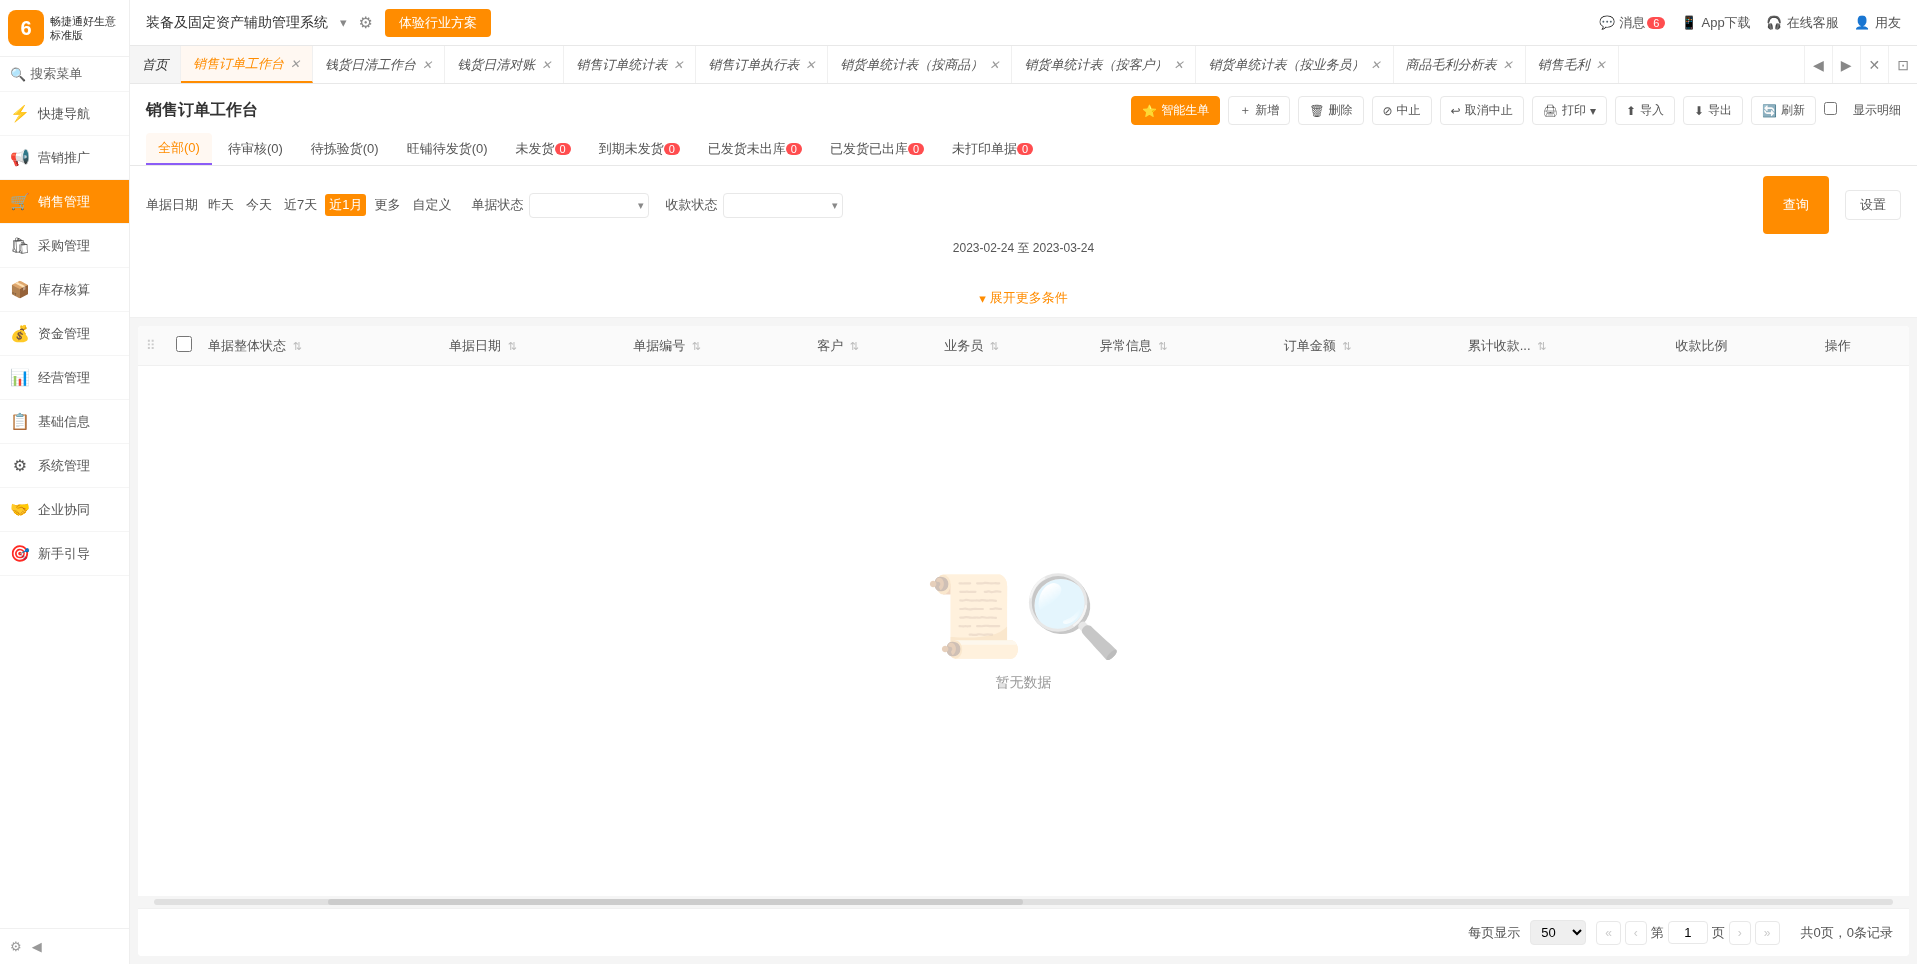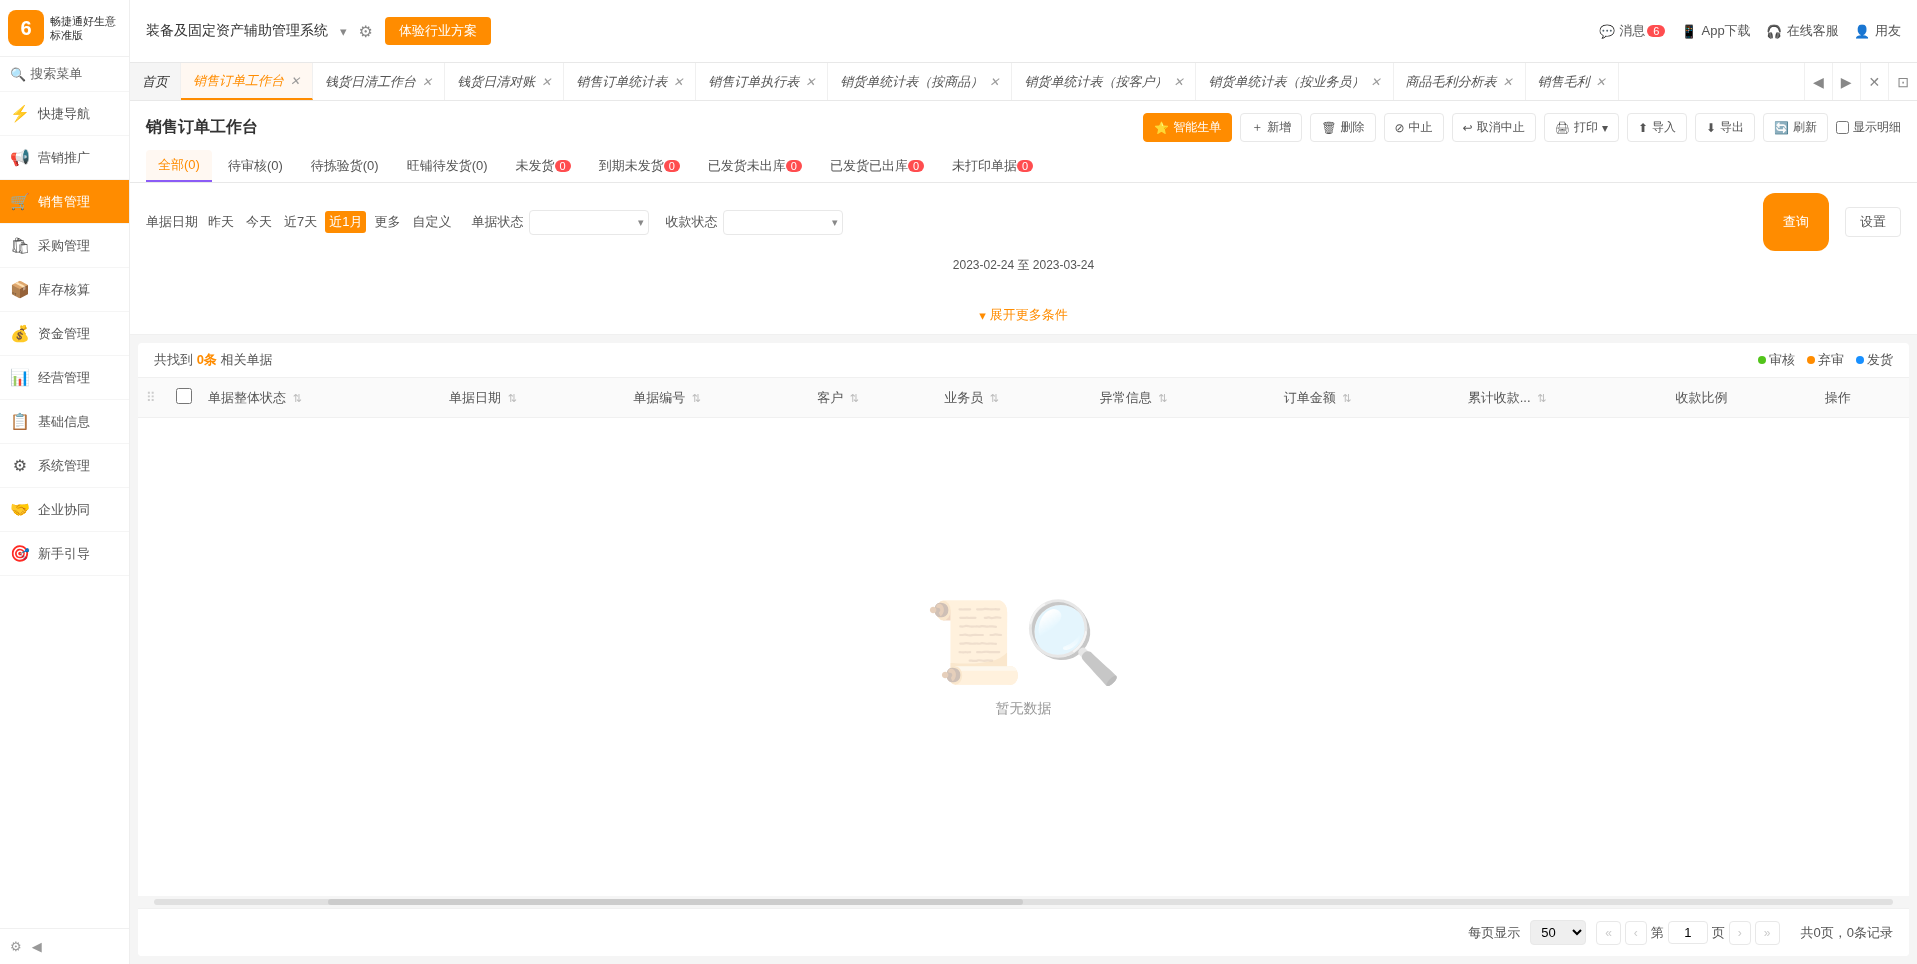--- a/index.html
+++ b/index.html
@@ -14,21 +14,21 @@
     .sidebar-item { display: flex; align-items: center; gap: 8px; padding: 12px 10px; color: #555; font-size: 13px; cursor: pointer; border-bottom: 1px solid #f5f5f5; }
     .sidebar-item.active { background: #ff8c00; color: white; }
     .sidebar-item.active .sidebar-icon { color: white; }
     .sidebar-icon { font-size: 16px; width: 20px; text-align: center; }
     .sidebar-bottom { margin-top: auto; padding: 10px; display: flex; gap: 10px; align-items: center; color: #999; border-top: 1px solid #f0f0f0; }
 
     
     .main { flex: 1; display: flex; flex-direction: column; overflow: hidden; }
 
     
-    .topbar { height: 63px; background: #fff; display: flex; align-items: center; padding: 0 16px; border-bottom: 1px solid #e8e8e8; gap: 12px; }
+    .topbar { height: 46px; background: #fff; display: flex; align-items: center; padding: 0 16px; border-bottom: 1px solid #e8e8e8; gap: 12px; }
     .topbar-btn-orange { background: #ff8c00; color: white; border: none; border-radius: 4px; padding: 5px 14px; font-size: 13px; cursor: pointer; }
     .topbar-icons { display: flex; align-items: center; gap: 16px; color: #555; }
     .topbar-icon-item { display: flex; align-items: center; gap: 4px; font-size: 13px; cursor: pointer; color: #555; }
     .badge { background: #ff4d4f; color: white; border-radius: 10px; font-size: 11px; padding: 0 5px; min-width: 18px; text-align: center; }
     .gear-icon { font-size: 16px; color: #888; cursor: pointer; }
 
     
     .tabbar { background: #fff; display: flex; align-items: center; border-bottom: 1px solid #e8e8e8; height: 38px; overflow: hidden; }
     .tab { display: flex; align-items: center; padding: 0 12px; height: 100%; white-space: nowrap; cursor: pointer; font-size: 13px; color: #555; border-right: 1px solid #f0f0f0; gap: 6px; flex-shrink: 0; font-style: italic; }
     .tab.active { color: #ff8c00; border-bottom: 2px solid #ff8c00; background: #fff8f2; }
@@ -36,40 +36,40 @@
     .tab-close { font-size: 12px; color: #999; }
     .tab-nav-btns { margin-left: auto; display: flex; align-items: center; }
     .tab-nav-btn { padding: 0 8px; height: 38px; display: flex; align-items: center; cursor: pointer; color: #888; font-size: 14px; border-left: 1px solid #f0f0f0; }
 
     
     .page-header { background: #fff; padding: 12px 16px 0; display: flex; align-items: center; justify-content: space-between; margin-bottom: 0; }
     .page-title-area { font-size: 16px; font-weight: bold; color: #333; }
     .page-actions { display: flex; align-items: center; gap: 8px; flex-wrap: wrap; }
     .action-btn { display: flex; align-items: center; gap: 4px; padding: 5px 10px; border: 1px solid #e8e8e8; border-radius: 4px; background: #fff; font-size: 12px; color: #555; cursor: pointer; white-space: nowrap; }
     .action-btn-primary { background: #ff8c00; color: white; border-color: #ff8c00; }
-    .checkbox-label { display: flex; align-items: center; gap: 4px; font-size: 12px; color: #555; }
+    .checkbox-label { display: flex; align-items: flex-start; gap: 16px; font-size: 12px; color: #555; }
 
     
     .subtabs { background: #fff; display: flex; align-items: center; padding: 8px 16px 0; gap: 4px; border-bottom: 1px solid #e8e8e8; }
     .subtab { padding: 6px 12px; font-size: 13px; color: #555; cursor: pointer; border-radius: 4px 4px 0 0; }
     .subtab.active { color: #ff8c00; border-bottom: 2px solid #8b5cf6; background: #fff8f2; }
     .badge-red { background: #ff4d4f; color: white; border-radius: 10px; font-size: 11px; padding: 0 5px; min-width: 16px; text-align: center; display: inline-block; }
 
     
     .filter-area { background: #fff; padding: 10px 16px; border-bottom: 1px solid #f0f0f0; }
     .filter-row { display: flex; align-items: center; gap: 16px; flex-wrap: wrap; }
     .filter-item { display: flex; align-items: center; gap: 6px; font-size: 13px; color: #333; }
     .filter-label { color: #555; white-space: nowrap; }
     .filter-date-links { display: flex; gap: 4px; }
     .date-link { color: #555; font-size: 13px; cursor: pointer; padding: 2px 4px; border-radius: 3px; }
     .date-link.active { background: #ff8c00; color: white; border-radius: 3px; }
     .filter-select { border: 1px solid #e8e8e8; border-radius: 4px; padding: 4px 24px 4px 8px; font-size: 13px; color: #555; background: #fff; appearance: none; cursor: pointer; min-width: 120px; position: relative; }
     .select-wrapper { position: relative; display: inline-flex; align-items: center; }
     .select-arrow { position: absolute; right: 6px; color: #888; font-size: 11px; pointer-events: none; }
-    .filter-btn { background: #ff8c00; color: white; border: none; border-radius: 12px; padding: 20px 20px; font-size: 13px; cursor: pointer; }
+    .filter-btn { background: #ff8c00; color: white; border: none; border-radius: 4px; padding: 20px 20px; font-size: 13px; cursor: pointer; }
     .filter-btn-setting { border: 1px solid #e8e8e8; background: #fff; color: #555; border-radius: 4px; padding: 5px 14px; font-size: 13px; cursor: pointer; }
     .expand-link { color: #ff8c00; font-size: 13px; cursor: pointer; display: flex; align-items: center; gap: 4px; }
 
     
     .table-area { flex: 1; background: #fff; margin: 8px; border-radius: 4px; overflow: hidden; display: flex; flex-direction: column; }
     .table-header-row { padding: 8px 16px; display: flex; align-items: center; justify-content: space-between; border-bottom: 1px solid #f0f0f0; }
     .table-count { font-size: 13px; color: #555; }
     .table-count-num { color: #ff8c00; font-weight: bold; }
     .table-quick-actions { display: flex; gap: 12px; }
     .quick-action { font-size: 13px; color: #555; cursor: pointer; display: flex; align-items: center; gap: 3px; }
@@ -349,39 +349,20 @@
         <span style="font-size:12px;color:#555;">2023-02-24 至 2023-03-24</span>
         <div style="flex:1;"></div>
         <div class="expand-link">
           <span>▾</span>
           <span>展开更多条件</span>
         </div>
       </div>
     </div>
 
     <div class="table-area">
-      <div class="table-header-row">
-        <div class="table-count">
-          共找到 <span class="table-count-num">0条</span> 相关单据
-        </div>
-        <div class="table-quick-actions">
-          <div class="quick-action">
-            <span class="dot-green"></span>
-            <span>审核</span>
-          </div>
-          <div class="quick-action">
-            <span class="dot-orange"></span>
-            <span>弃审</span>
-          </div>
-          <div class="quick-action">
-            <span class="dot-blue"></span>
-            <span>发货</span>
-          </div>
-        </div>
-      </div>
 
       <div style="overflow-x:auto;flex:1;display:flex;flex-direction:column;">
         <table class="data-table">
           <thead>
             <tr>
               <th style="width:30px;">
                 <span class="table-drag-handle">⠿</span>
               </th>
               <th style="width:30px;">
                 <input type="checkbox" class="table-checkbox" style="">

